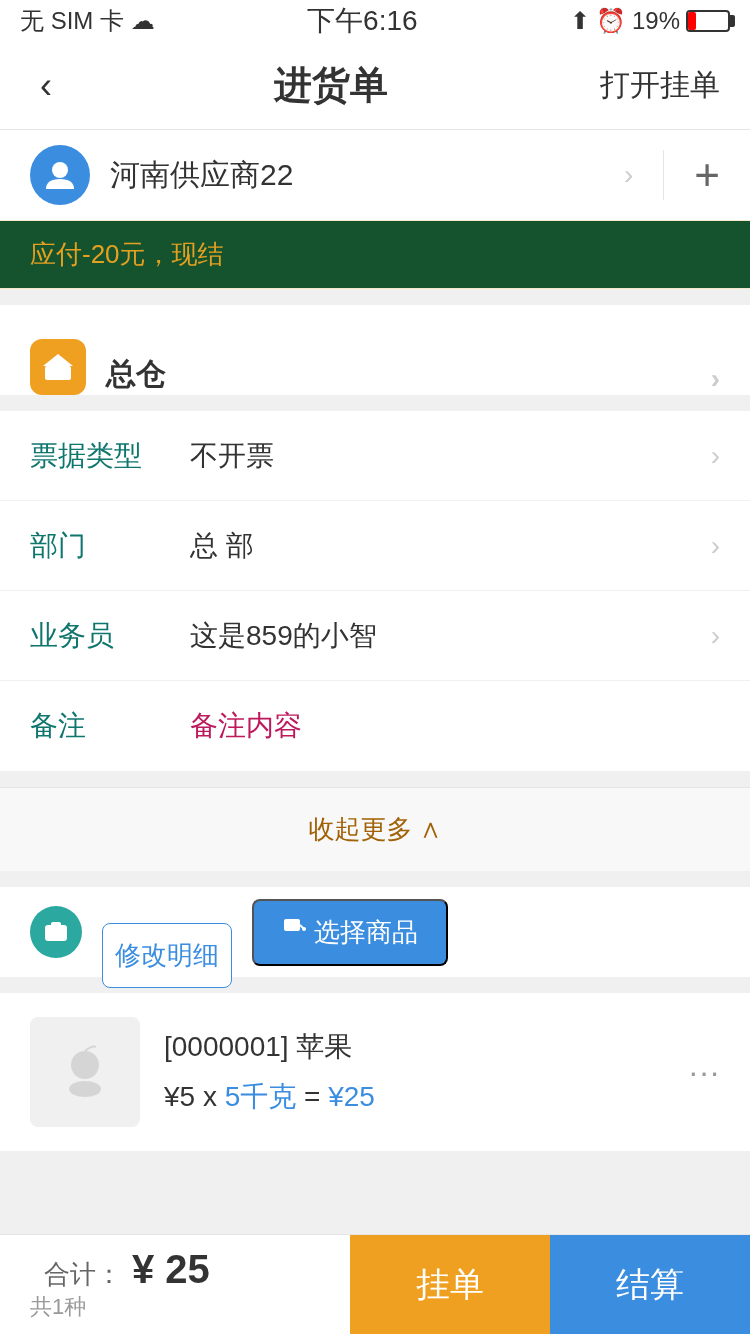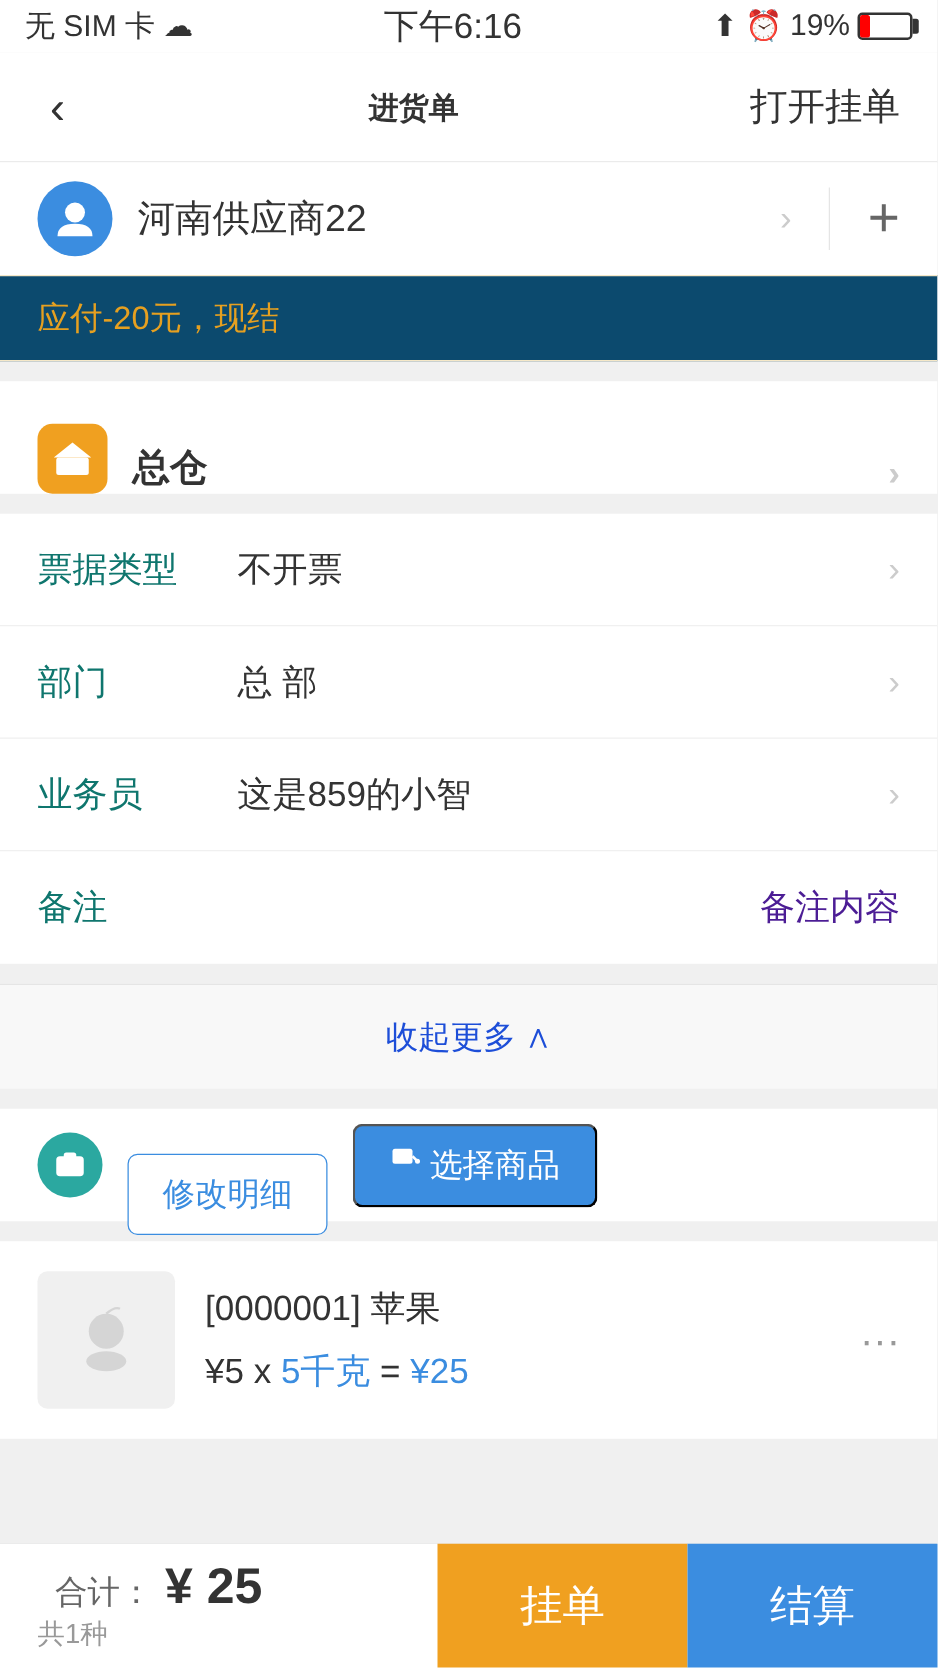--- a/index.html
+++ b/index.html
@@ -48,21 +48,21 @@
       padding: 0 30px;
       border-bottom: 1px solid #e5e5e5;
     }
     .nav-back {
       font-size: 36px;
       color: #333;
       cursor: pointer;
       padding: 10px;
     }
     .nav-title {
-      font-size: 24px;
+      font-size: 38px;
       font-weight: 600;
       color: #333;
       text-align: right;
     }
     .nav-action {
       font-size: 30px;
       color: #333;
     }
 
     
@@ -105,21 +105,21 @@
       margin: 0 30px;
     }
     .add-btn {
       font-size: 44px;
       color: #666;
       cursor: pointer;
     }
 
     
     .payment-hint {
-      background: #0c4a6e;
+      background: #14532d;
       padding: 16px 30px;
       font-size: 26px;
       color: #e6a020;
       border-top: 1px solid #f5e8c8;
       border-bottom: 1px solid #f5e8c8;
     }
 
     
     .warehouse-row {
       display: flex;
@@ -164,31 +164,30 @@
       width: 140px;
       flex-shrink: 0;
     }
     .form-value {
       flex: 1;
       font-size: 28px;
       color: #333;
       padding-left: 20px;
     }
     .form-value.placeholder {
-      color: #4c1d95;
-      text-align: right;
+      color: #be185d;
     }
 
     
     .collapse-toggle {
       background: #f8f8f8;
       text-align: center;
       padding: 24px 0;
       font-size: 26px;
-      color: #1d4ed8;
+      color: #a16207;
       border-top: 1px solid #e5e5e5;
       margin-bottom: 16px;
     }
 
     
     .product-header {
       background: #fff;
       display: flex;
       align-items: center;
       padding: 0 30px;
@@ -205,21 +204,21 @@
     .product-count-icon svg { width: 30px; height: 30px; }
     .product-count-text {
       flex: 1;
       font-size: 28px;
       color: #333;
     }
     .btn-modify {
       border: 1px solid #3b8de0;
       color: #3b8de0;
       background: #fff;
-      padding: 14px 27px;
+      padding: 14px 12px;
       border-radius: 8px;
       font-size: 26px;
       cursor: pointer;
       margin-top: 46px;
     }
     .btn-select {
       background: #3b8de0;
       color: #fff;
       padding: 14px 28px;
       border-radius: 8px;

